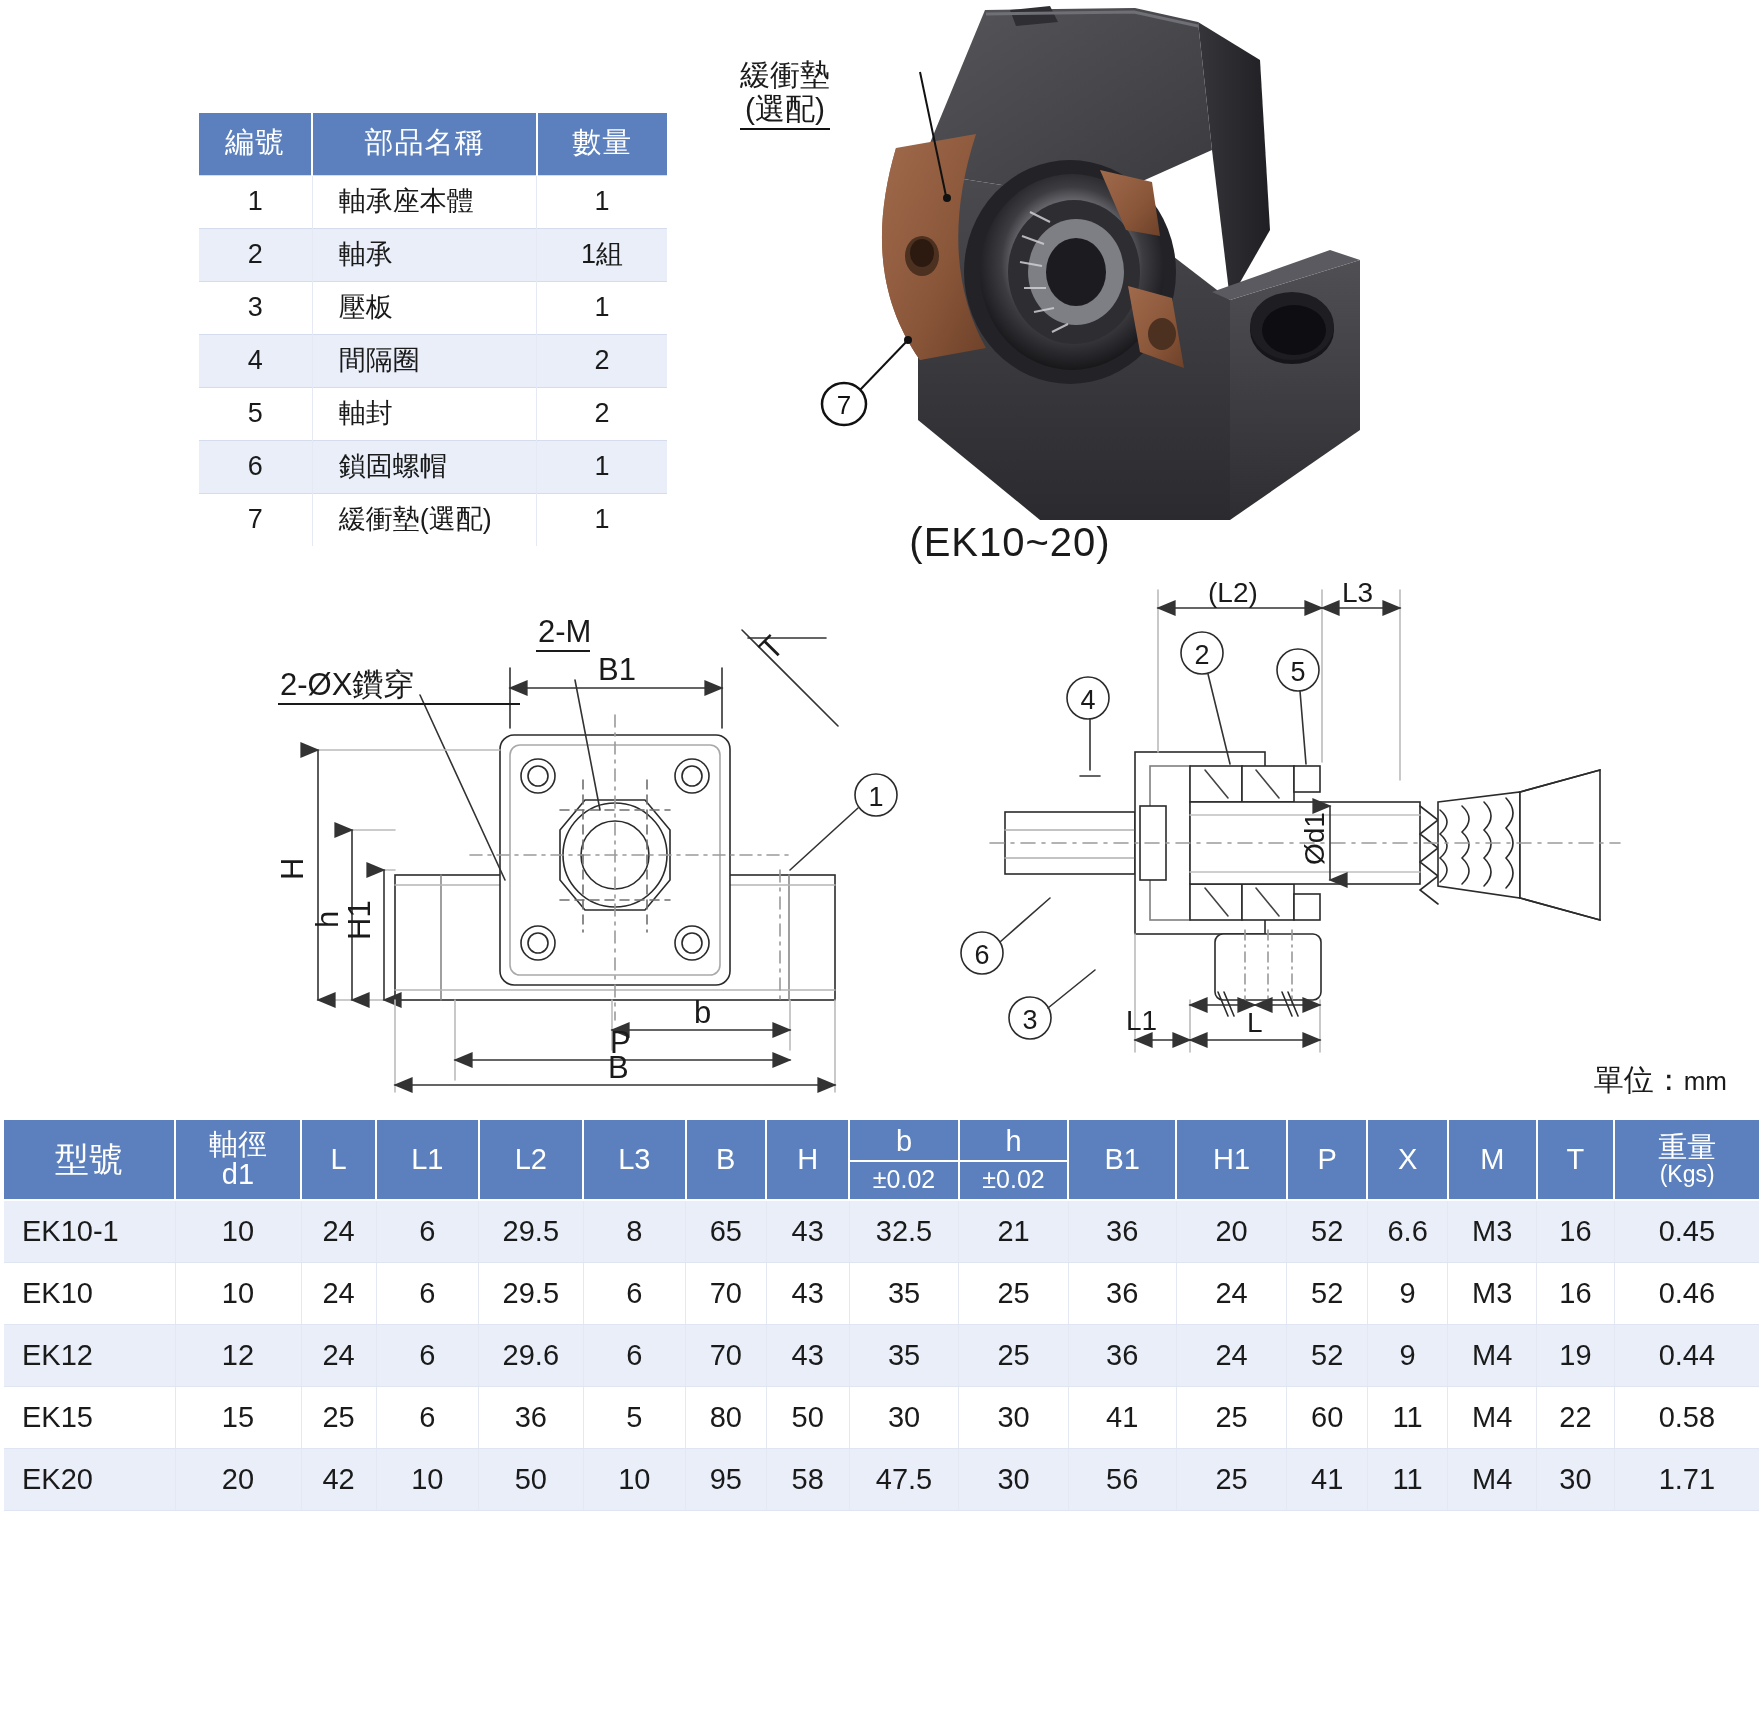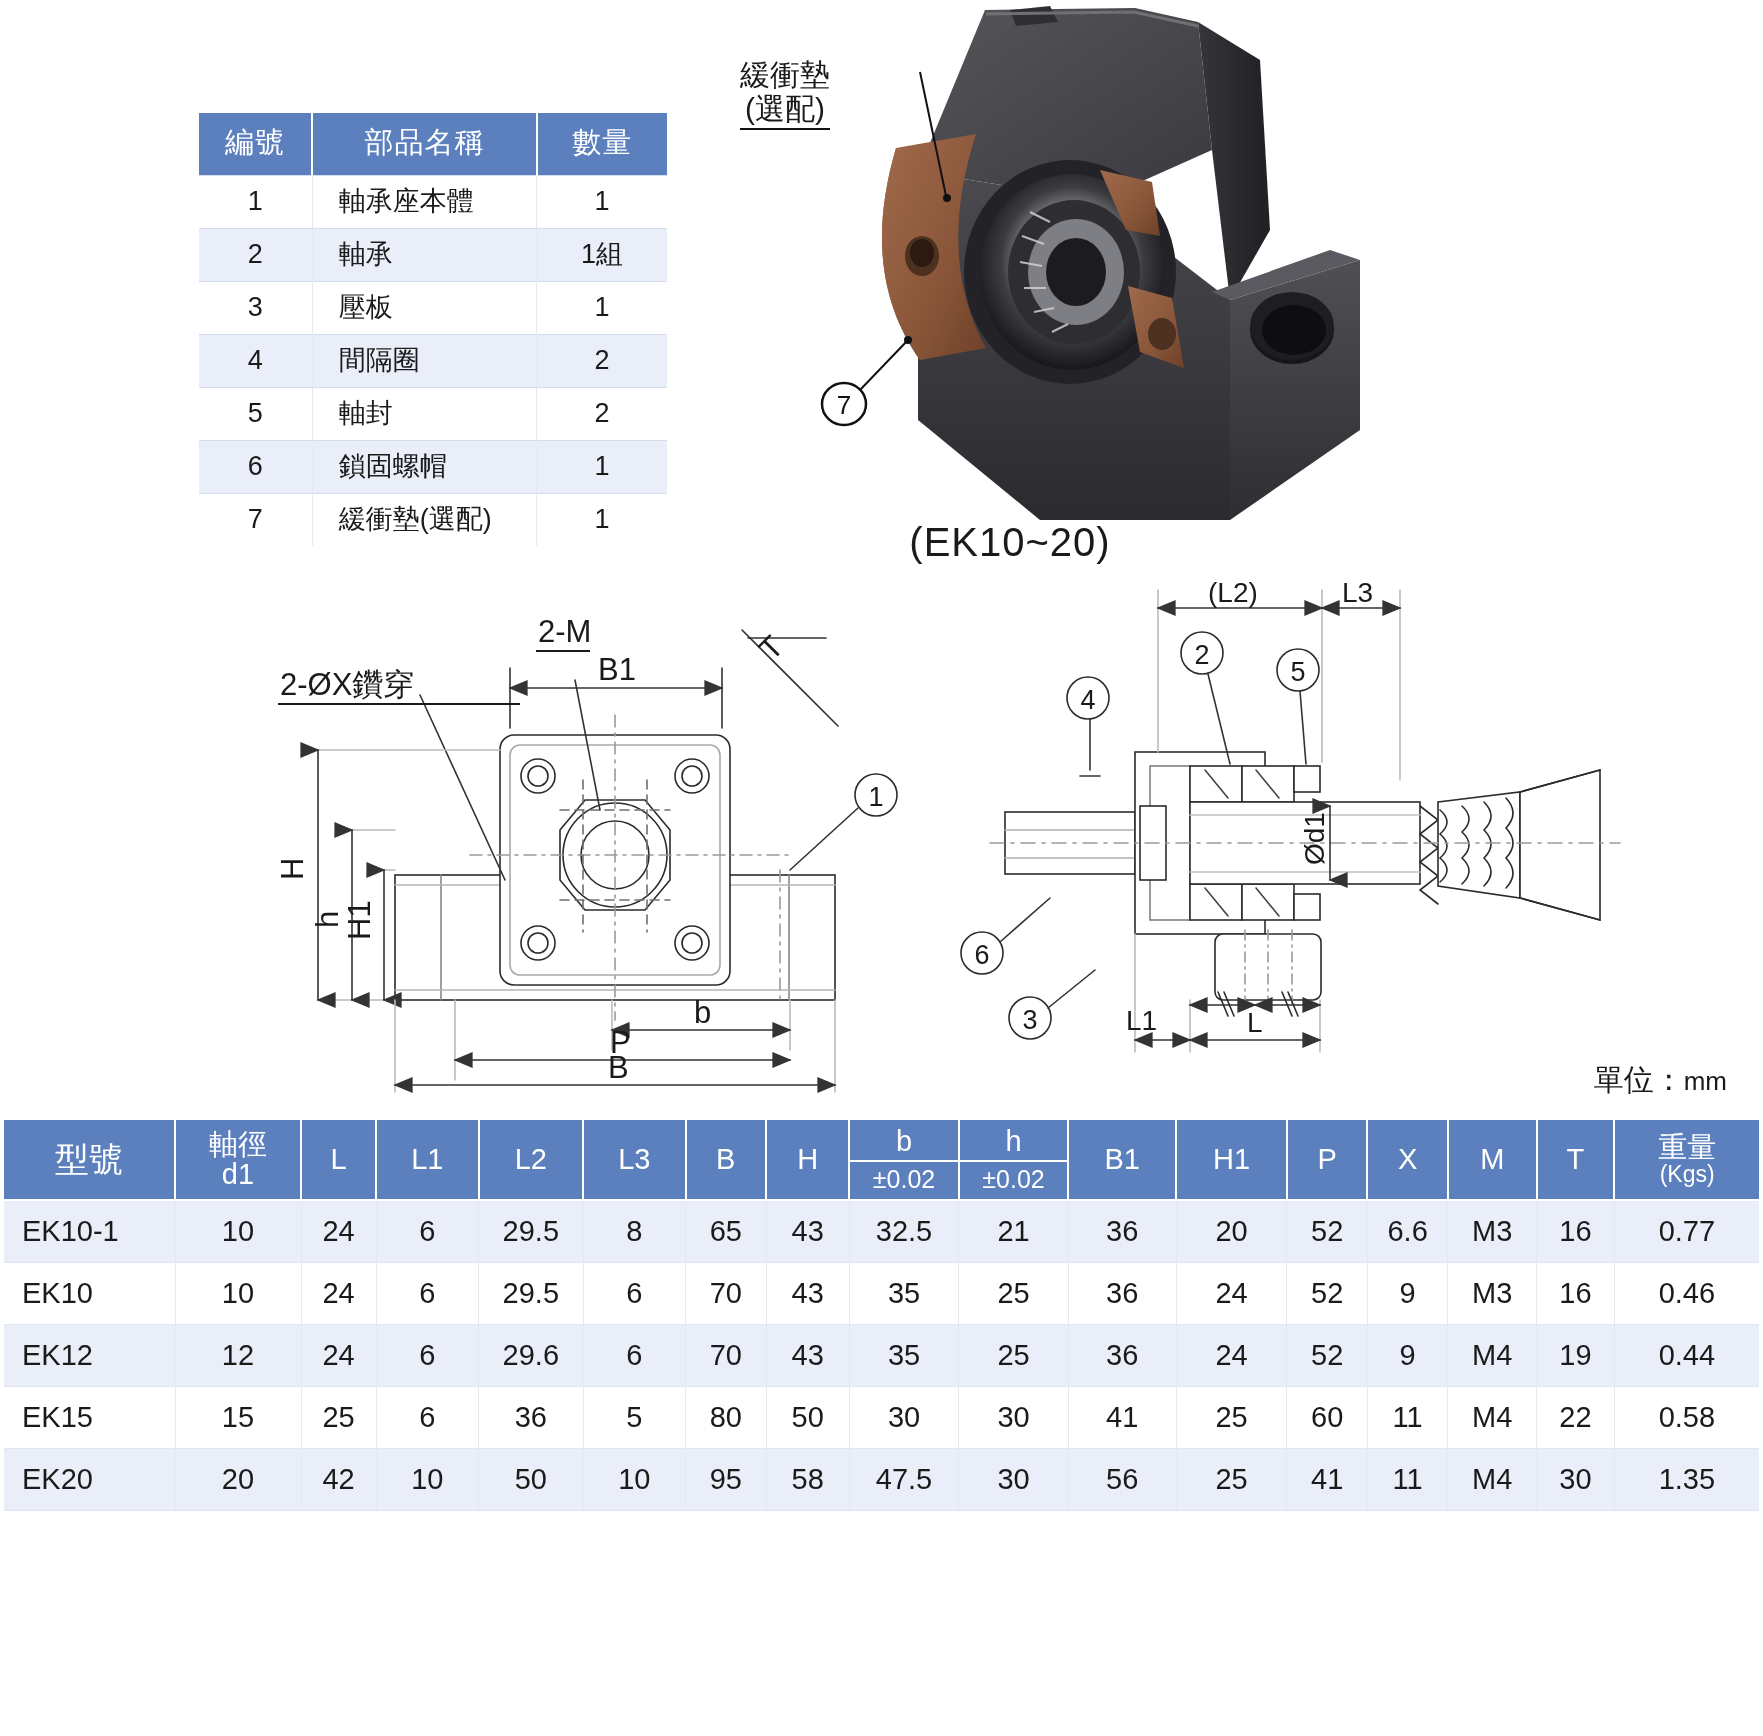--- a/index.html
+++ b/index.html
@@ -458,21 +458,21 @@
         <td>65</td>
         <td>43</td>
         <td>32.5</td>
         <td>21</td>
         <td>36</td>
         <td>20</td>
         <td>52</td>
         <td>6.6</td>
         <td>M3</td>
         <td>16</td>
-        <td>0.77</td>
+        <td>0.45</td>
       </tr>
       <tr>
         <td class="model">EK10</td>
         <td>10</td>
         <td>24</td>
         <td>6</td>
         <td>29.5</td>
         <td>6</td>
         <td>70</td>
         <td>43</td>
@@ -534,16 +534,16 @@
         <td>95</td>
         <td>58</td>
         <td>47.5</td>
         <td>30</td>
         <td>56</td>
         <td>25</td>
         <td>41</td>
         <td>11</td>
         <td>M4</td>
         <td>30</td>
-        <td>1.35</td>
+        <td>1.71</td>
       </tr>
     </tbody>
 </table>
 
 </body></html>

